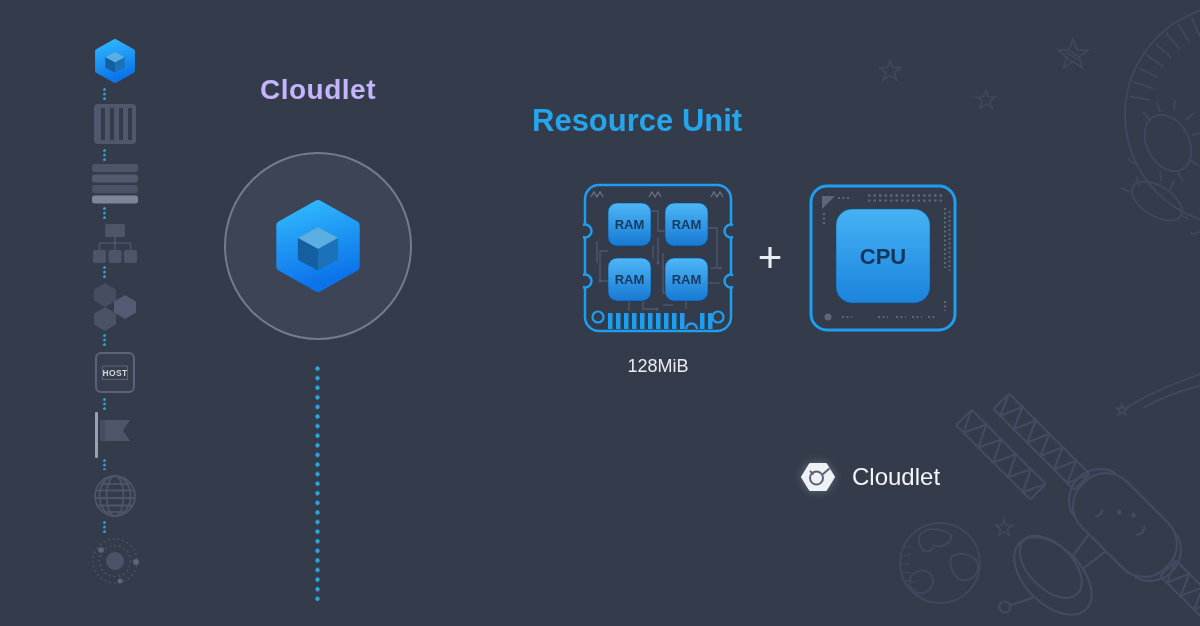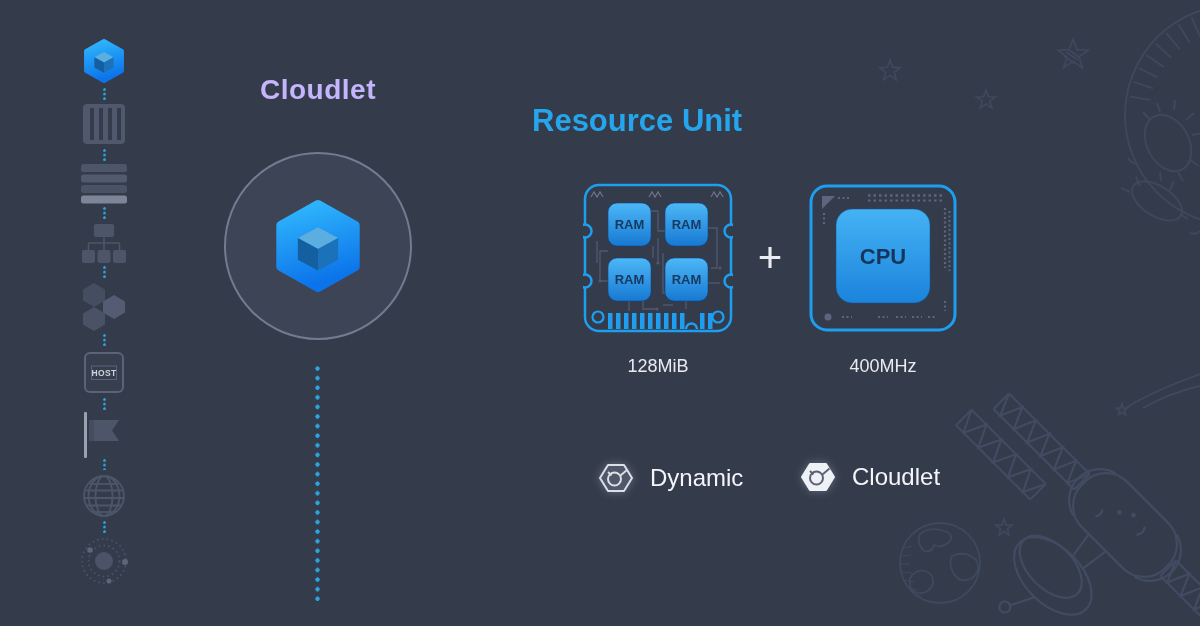--- a/index.html
+++ b/index.html
@@ -4,21 +4,21 @@
 <style>
   html,body{margin:0;padding:0;background:#343b4b;}
   .stage{position:relative;width:1200px;height:626px;background:#343b4b;overflow:hidden;
          font-family:"Liberation Sans",sans-serif;}
   svg text{font-family:"Liberation Sans",sans-serif;}
 
   
   .bg-sketch{position:absolute;left:0;top:0;z-index:0;pointer-events:none;}
 
   
-  .side-icon{position:absolute;z-index:2;}
+  .side-icon{position:absolute;z-index:2;margin-left:11px;}
   .vdots{position:absolute;z-index:2;width:3px;
          background-image:radial-gradient(circle at 1.5px 1.5px,#2aa0d6 1.15px,transparent 1.55px);
          background-size:3px 4.6px;background-repeat:repeat-y;}
 
   
   .cloudlet-title{position:absolute;left:222px;top:74px;width:192px;text-align:center;
                   font-size:28px;font-weight:700;color:#c4b5fd;z-index:2;letter-spacing:.5px;}
   .big-circle{position:absolute;left:224px;top:152px;width:184px;height:184px;border-radius:50%;
               border:2px solid #747b90;background:#3d4456;display:flex;align-items:center;
               justify-content:center;z-index:2;}
@@ -346,30 +346,21 @@
         <line x1="120" y1="134" x2="128" y2="134" stroke-width="2.2" stroke-dasharray="2 2.5"></line>
         <line x1="137" y1="118" x2="137" y2="128" stroke-width="2" stroke-dasharray="2 2.5"></line>
         <circle cx="20" cy="134" r="3.5" fill="#5d667c" stroke="none"></circle>
       </g>
       <rect x="28" y="26" width="94" height="94" rx="16" fill="url(#cpug)" stroke="rgba(13,82,150,0.5)"></rect>
       <text x="75" y="81" text-anchor="middle" font-size="22" font-weight="bold" fill="#14365c">CPU</text>
     </svg>
   </div>
 
   <div class="value-label" style="left:583px;top:356px;">128MiB</div>
-  <div class="value-label" style="left:808px;top:356px;">400MHz</div>
-
-  <div class="legend-item" style="left:597px;top:461px;">
-    <svg class="legend-icon" width="38" height="34" viewBox="0 0 38 34">
-      <polygon points="3,17 11,4 27,4 35,17 27,30 11,30" fill="#4f5768" stroke="#dbe0e8" stroke-width="2" stroke-linejoin="round"></polygon>
-      <circle cx="17.5" cy="18" r="6.5" fill="none" stroke="#dbe0e8" stroke-width="2"></circle>
-      <path d="M23.5 14.5 L30.5 8.5 M11 11 L14.5 14.5" stroke="#dbe0e8" stroke-width="1.8" fill="none"></path>
-    </svg>
-    <span>Dynamic</span>
-  </div>
+
 
   <div class="legend-item" style="left:799px;top:460px;">
     <svg class="legend-icon" width="38" height="34" viewBox="0 0 38 34">
       <polygon points="3,17 11,4 27,4 35,17 27,30 11,30" fill="#eef1f5" stroke="#eef1f5" stroke-width="2" stroke-linejoin="round"></polygon>
       <circle cx="17.5" cy="18" r="6.5" fill="none" stroke="#59627500" stroke-width="2"></circle>
       <circle cx="17.5" cy="18" r="6.5" fill="none" stroke="#596275" stroke-width="2"></circle>
       <path d="M23.5 14.5 L30.5 8.5 M11 11 L14.5 14.5" stroke="#596275" stroke-width="1.8" fill="none"></path>
     </svg>
     <span>Cloudlet</span>
   </div>

